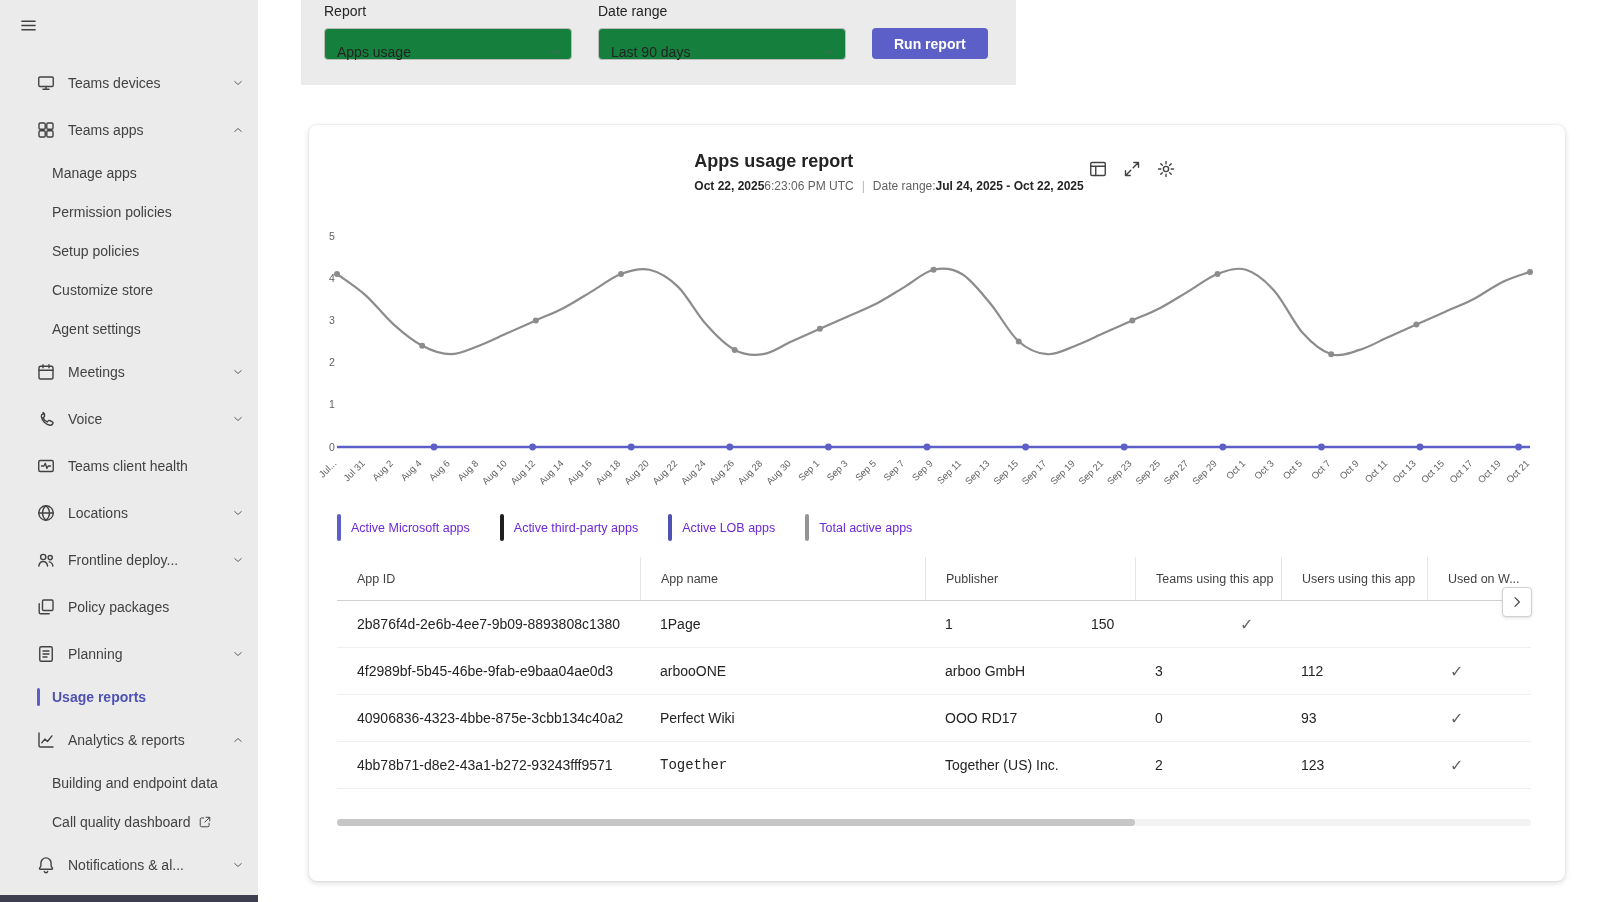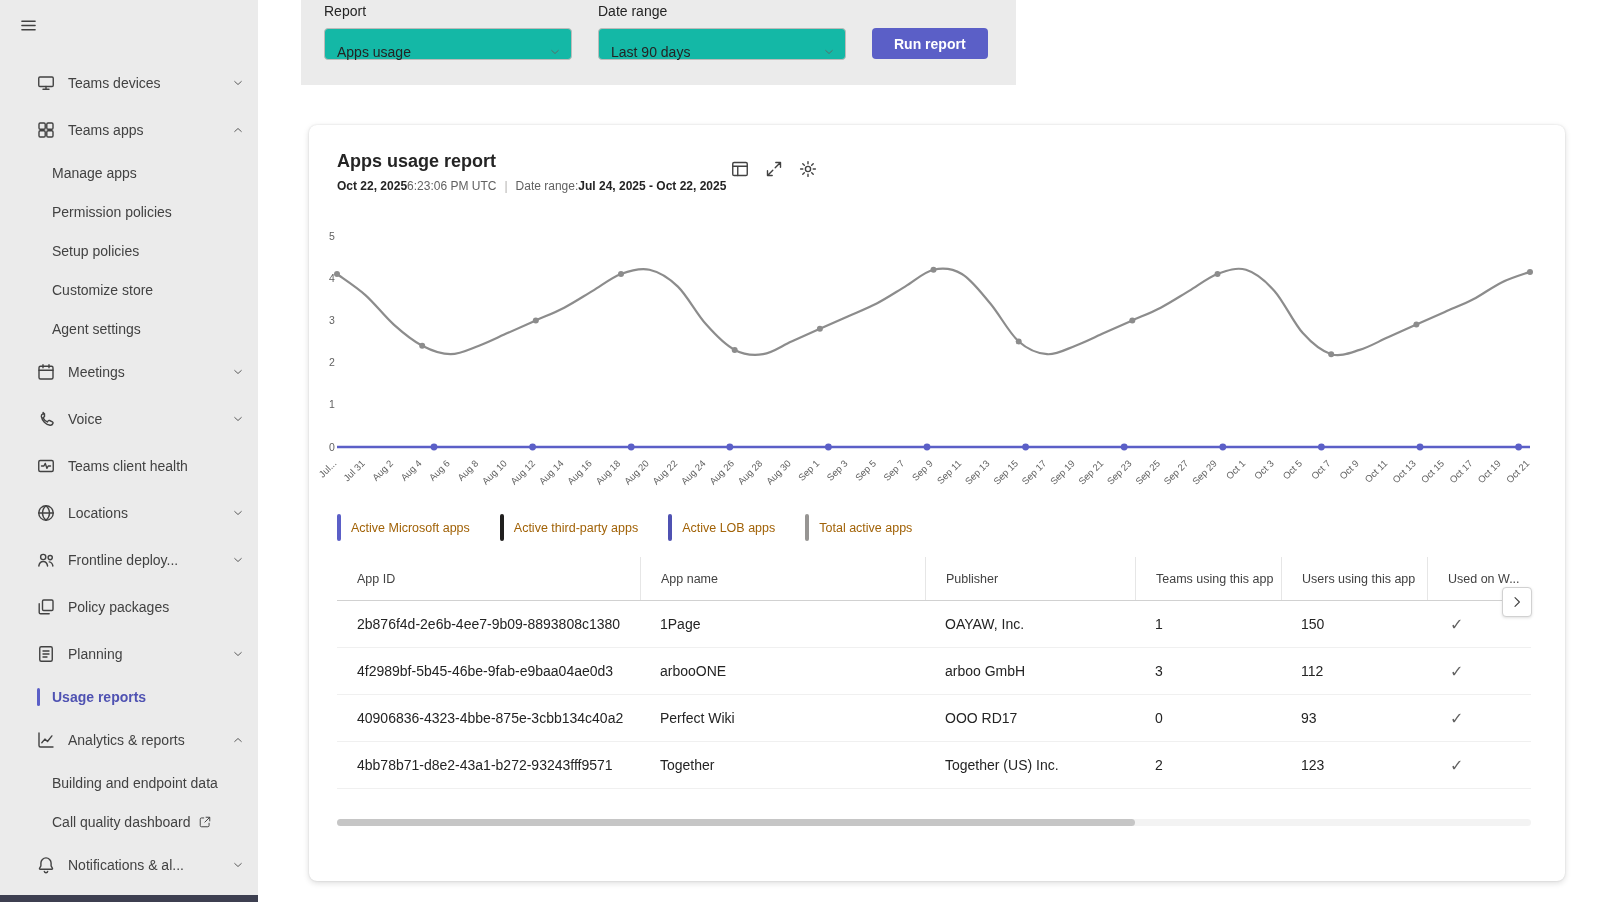--- a/index.html
+++ b/index.html
@@ -22,46 +22,46 @@
   .ext{margin-left:7px;flex:none;display:flex;color:#424242}
   .nav-item.selected{color:#4f52b2;font-weight:700}
   .nav-item.selected::before{content:"";position:absolute;left:37px;top:50%;transform:translateY(-50%);
     width:3px;height:18px;border-radius:2px;background:#5b5fc7}
   .sidebar-footer{position:absolute;left:0;bottom:0;width:258px;height:7px;background:#3d3f50}
 
   
   .filter-panel{position:absolute;left:301px;top:0;width:715px;height:85px;background:#ebebeb;
     display:flex;align-items:flex-end;padding:0 24px 25px 23px;gap:26px}
   .field label{display:block;font-size:14px;color:#242424;margin-bottom:9px}
-  .select{width:248px;height:32px;background:#14b8a6;border:1px solid #bdbbb9;border-radius:4px;
+  .select{width:248px;height:32px;background:#15803d;border:1px solid #bdbbb9;border-radius:4px;
     display:flex;align-items:center;justify-content:space-between;padding:16px 10px 0 12px;
     font-size:14px;color:#242424;cursor:pointer}
   .select-chev{display:flex;color:#616161}
   .run-btn{height:31px;padding:0 22px;margin-bottom:1px;background:#5b5fc7;color:#fff;border:none;
     border-radius:4px;font-size:14px;font-weight:700;font-family:inherit;cursor:pointer}
 
   
   .card{position:absolute;left:309px;top:125px;width:1256px;height:756px;background:#fff;border-radius:8px;
     box-shadow:0 0 2px rgba(0,0,0,.12),0 2px 6px rgba(0,0,0,.14)}
-  .card-head{display:flex;justify-content:flex-start;align-items:flex-start;padding:26px 28px 0 28px}
+  .card-head{display:flex;justify-content:center;align-items:flex-start;padding:26px 28px 0 28px}
   .card-title{font-size:18px;font-weight:700;color:#242424}
   .meta{margin-top:7px;font-size:12px;display:flex;gap:0;align-items:baseline;white-space:nowrap}
   .meta .strong{color:#242424;font-weight:700}
   .meta .dim{color:#616161}
   .meta .sep{margin:0 8px;color:#b5b3b1}
   .head-icons{display:flex;gap:6px;margin-top:4px}
   .head-icons button{width:28px;height:28px;display:flex;align-items:center;justify-content:center;
     background:transparent;border:none;color:#424242;cursor:pointer;border-radius:4px}
 
   .chart-svg{position:absolute;left:20px;top:103px;width:1210px;height:262px;overflow:visible;font-family:inherit}
 
   .legend{position:absolute;left:28px;top:389px;display:flex;gap:30px}
   .legend-item{display:flex;align-items:center;cursor:pointer}
   .legend-bar{width:4px;height:27px;border-radius:2px;flex:none}
-  .legend-label{margin-left:10px;font-size:12.5px;color:#a16207;white-space:nowrap}
+  .legend-label{margin-left:10px;font-size:12.5px;color:#6d28d9;white-space:nowrap}
 
   .table-wrap{position:absolute;left:28px;top:432px;width:1194px;overflow:hidden}
   .thead{display:flex;height:44px;border-bottom:1px solid #d1d1d1}
   .th{flex:none;display:flex;align-items:center;padding-left:20px;font-size:12.5px;color:#424242;
     border-left:1px solid #e6e6e6;white-space:nowrap;overflow:hidden}
   .th:first-child{border-left:none}
   .row{display:flex;height:47px;border-bottom:1px solid #f0f0f0}
   .td{flex:none;display:flex;align-items:center;padding-left:20px;font-size:14px;color:#242424;
     white-space:nowrap;overflow:hidden}
   .td.check{color:#616161;font-size:16px;padding-left:23px}
@@ -442,21 +442,20 @@
           <div class="th" style="width: 285px;">App name</div>
           <div class="th" style="width: 210px;">Publisher</div>
           <div class="th" style="width: 146px;">Teams using this app</div>
           <div class="th" style="width: 146px;">Users using this app</div>
           <div class="th" style="width: 120px;">Used on W...</div>
         </div>
       <div class="tbody">
           <div class="row">
             <div class="td" style="width: 303px;">2b876f4d-2e6b-4ee7-9b09-8893808c1380</div>
             <div class="td" style="width: 285px;">1Page</div>
-            <div class="td" style="width: 210px;">OAYAW, Inc.</div>
             <div class="td" style="width: 146px;">1</div>
             <div class="td" style="width: 146px;">150</div>
             <div class="td check" style="width: 120px;">✓</div>
           </div>
           <div class="row">
             <div class="td" style="width: 303px;">4f2989bf-5b45-46be-9fab-e9baa04ae0d3</div>
             <div class="td" style="width: 285px;">arbooONE</div>
             <div class="td" style="width: 210px;">arboo GmbH</div>
             <div class="td" style="width: 146px;">3</div>
             <div class="td" style="width: 146px;">112</div>
@@ -465,21 +464,21 @@
           <div class="row">
             <div class="td" style="width: 303px;">40906836-4323-4bbe-875e-3cbb134c40a2</div>
             <div class="td" style="width: 285px;">Perfect Wiki</div>
             <div class="td" style="width: 210px;">OOO RD17</div>
             <div class="td" style="width: 146px;">0</div>
             <div class="td" style="width: 146px;">93</div>
             <div class="td check" style="width: 120px;">✓</div>
           </div>
           <div class="row">
             <div class="td" style="width: 303px;">4bb78b71-d8e2-43a1-b272-93243fff9571</div>
-            <div class="td" style="width: 285px;">Together</div>
+            <div class="td" style="width: 285px; font-family: Liberation Mono, monospace;">Together</div>
             <div class="td" style="width: 210px;">Together (US) Inc.</div>
             <div class="td" style="width: 146px;">2</div>
             <div class="td" style="width: 146px;">123</div>
             <div class="td check" style="width: 120px;">✓</div>
           </div>
         </div>
     </div>
 
     <button class="scroll-right">
         <span>

